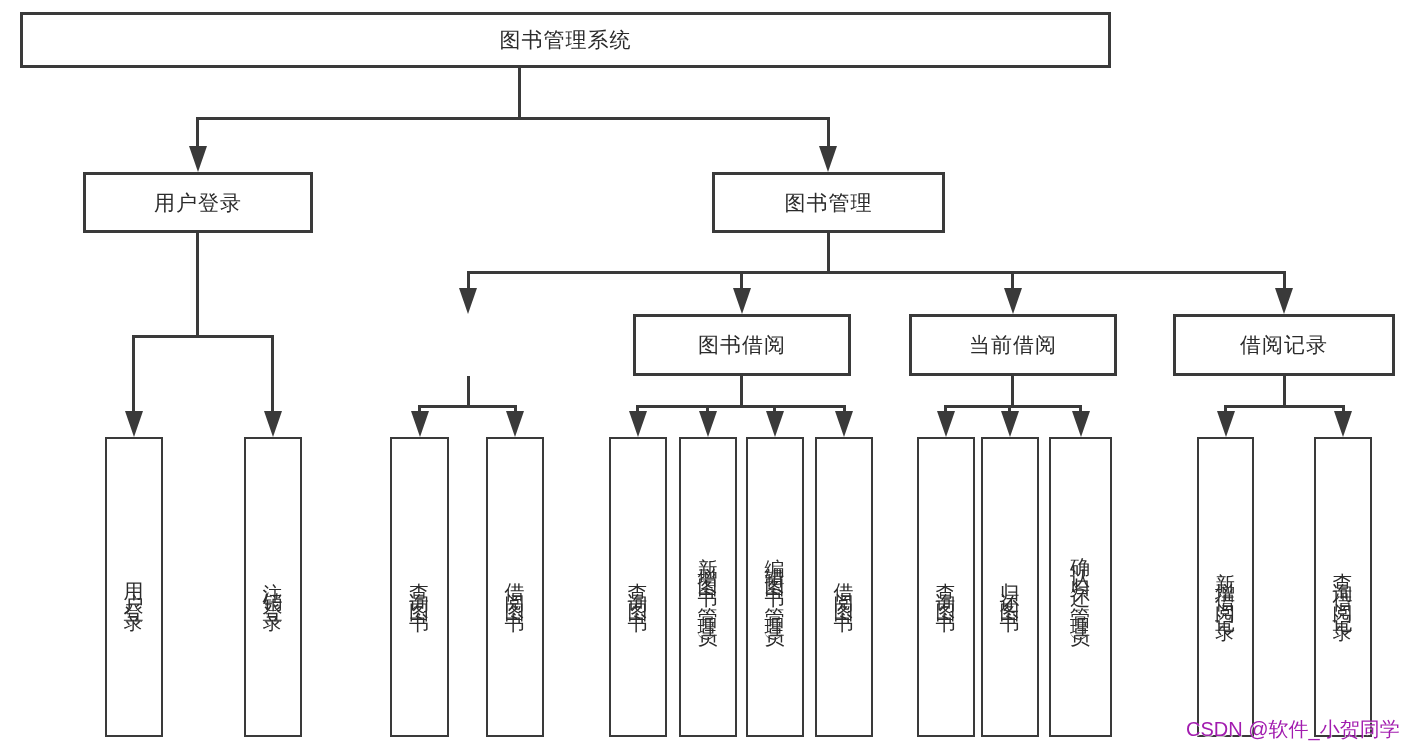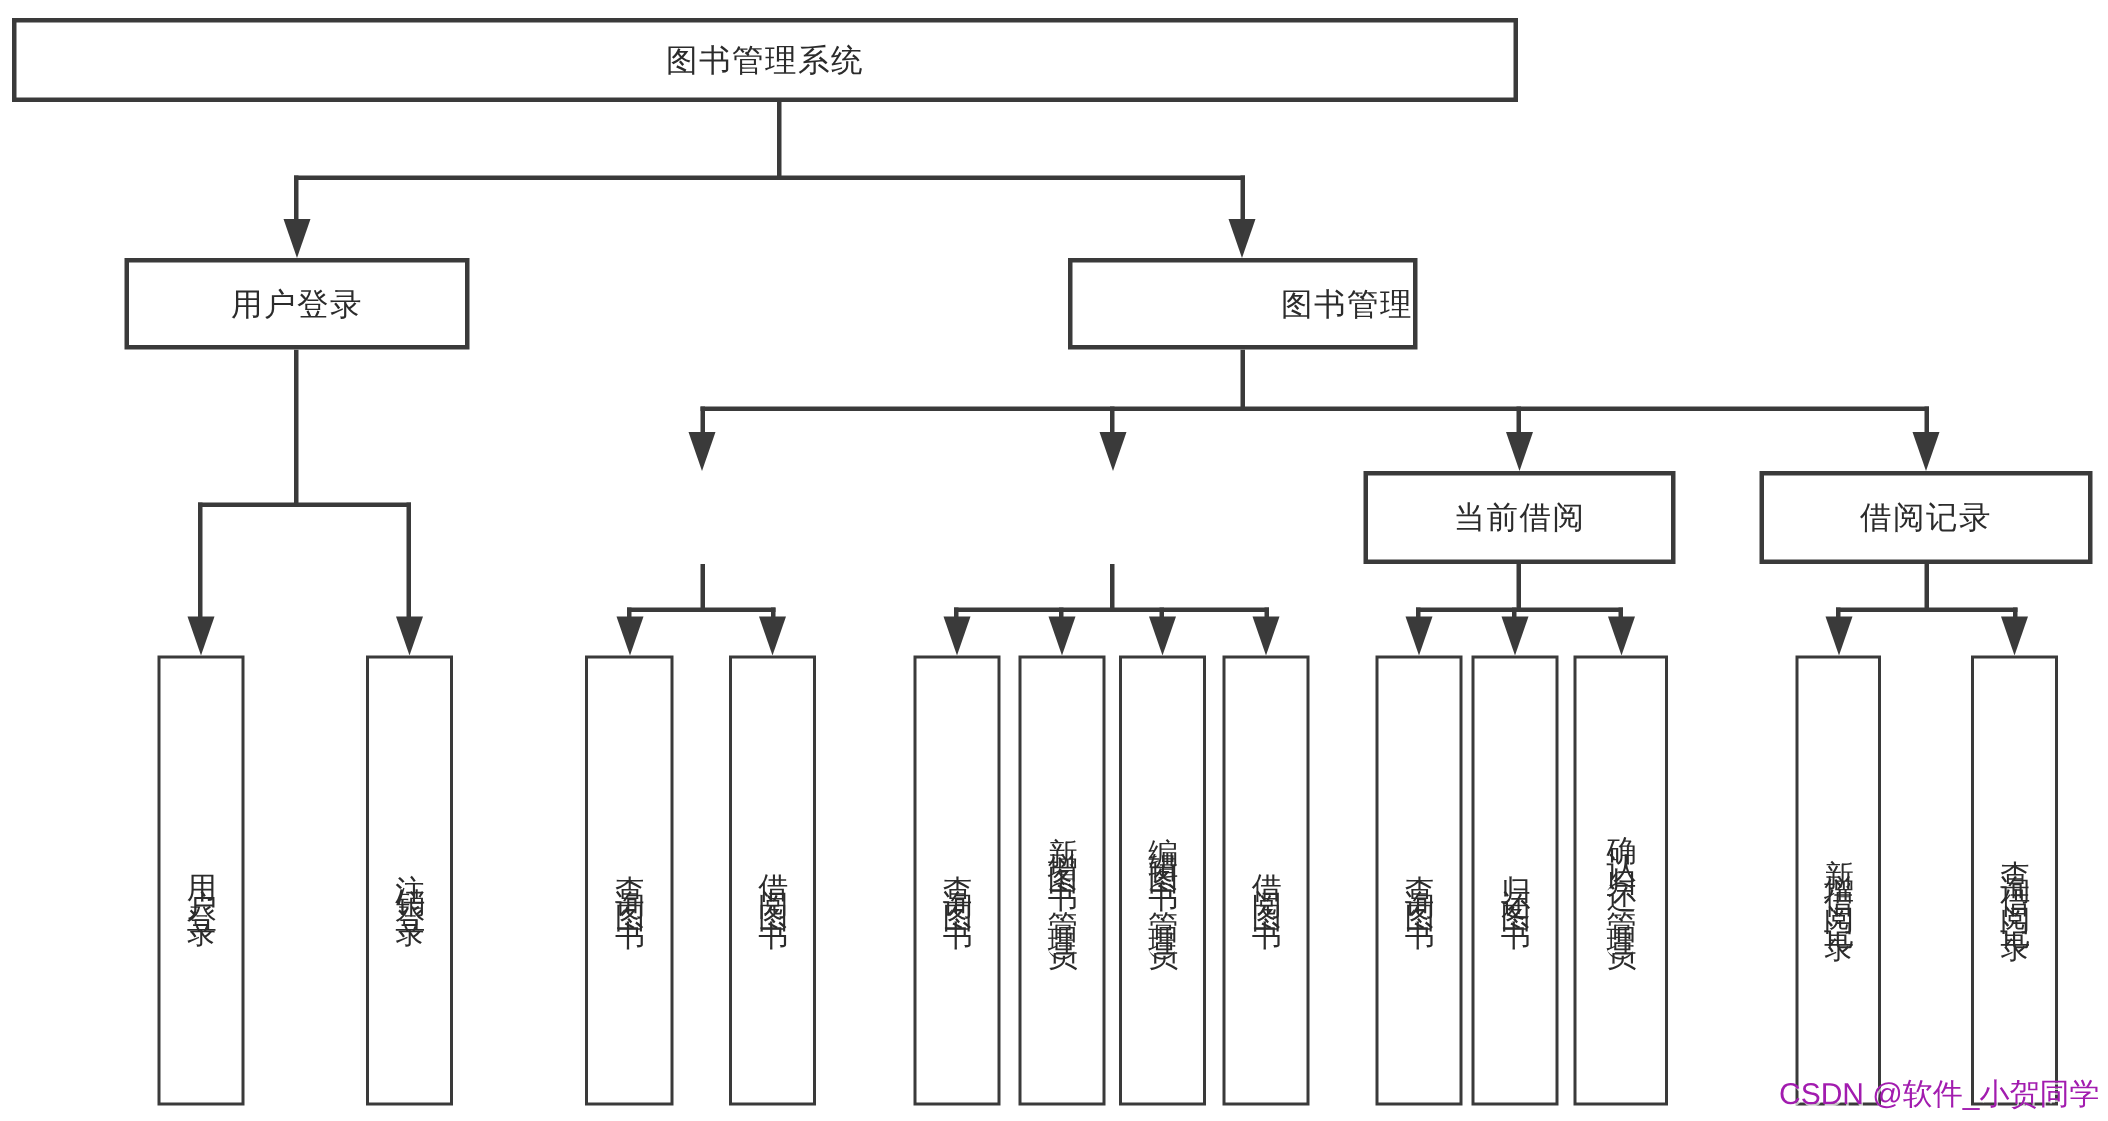--- a/index.html
+++ b/index.html
@@ -114,31 +114,34 @@
   <div class="arw" style="left:1001px;top:411px;"></div>
   <div class="arw" style="left:1072px;top:411px;"></div>
 
   <div class="v" style="left:1283px;top:376px;height:32px;"></div>
   <div class="h" style="left:1224px;top:405px;width:121px;"></div>
   <div class="v" style="left:1224px;top:405px;height:11px;"></div>
   <div class="v" style="left:1342px;top:405px;height:11px;"></div>
   <div class="arw" style="left:1217px;top:411px;"></div>
   <div class="arw" style="left:1334px;top:411px;"></div>
 
-  <div class="node" style="left:8px;top:12px;width:1004px;height:56px;">
+  <div class="node" style="left:20px;top:12px;width:1091px;height:56px;">
     <span>图书管理系统</span>
   </div>
 
   <div class="node" style="left:83px;top:172px;width:230px;height:61px;">
     <span>用户登录</span>
   </div>
-  <div class="node" style="left:712px;top:172px;width:233px;height:61px;justify-content:flex-end;">
+  <div class="node" style="left:712px;top:172px;width:233px;height:61px;">
     <span>图书管理</span>
   </div>
 
+  <div class="node" style="left:633px;top:314px;width:218px;height:62px;">
+    <span>图书借阅</span>
+  </div>
   <div class="node" style="left:909px;top:314px;width:208px;height:62px;">
     <span>当前借阅</span>
   </div>
   <div class="node" style="left:1173px;top:314px;width:222px;height:62px;">
     <span>借阅记录</span>
   </div>
 
   <div class="node leaf" style="left:105px;top:437px;width:58px;height:300px;">
     <span class="vtext">用户登录</span>
   </div>

